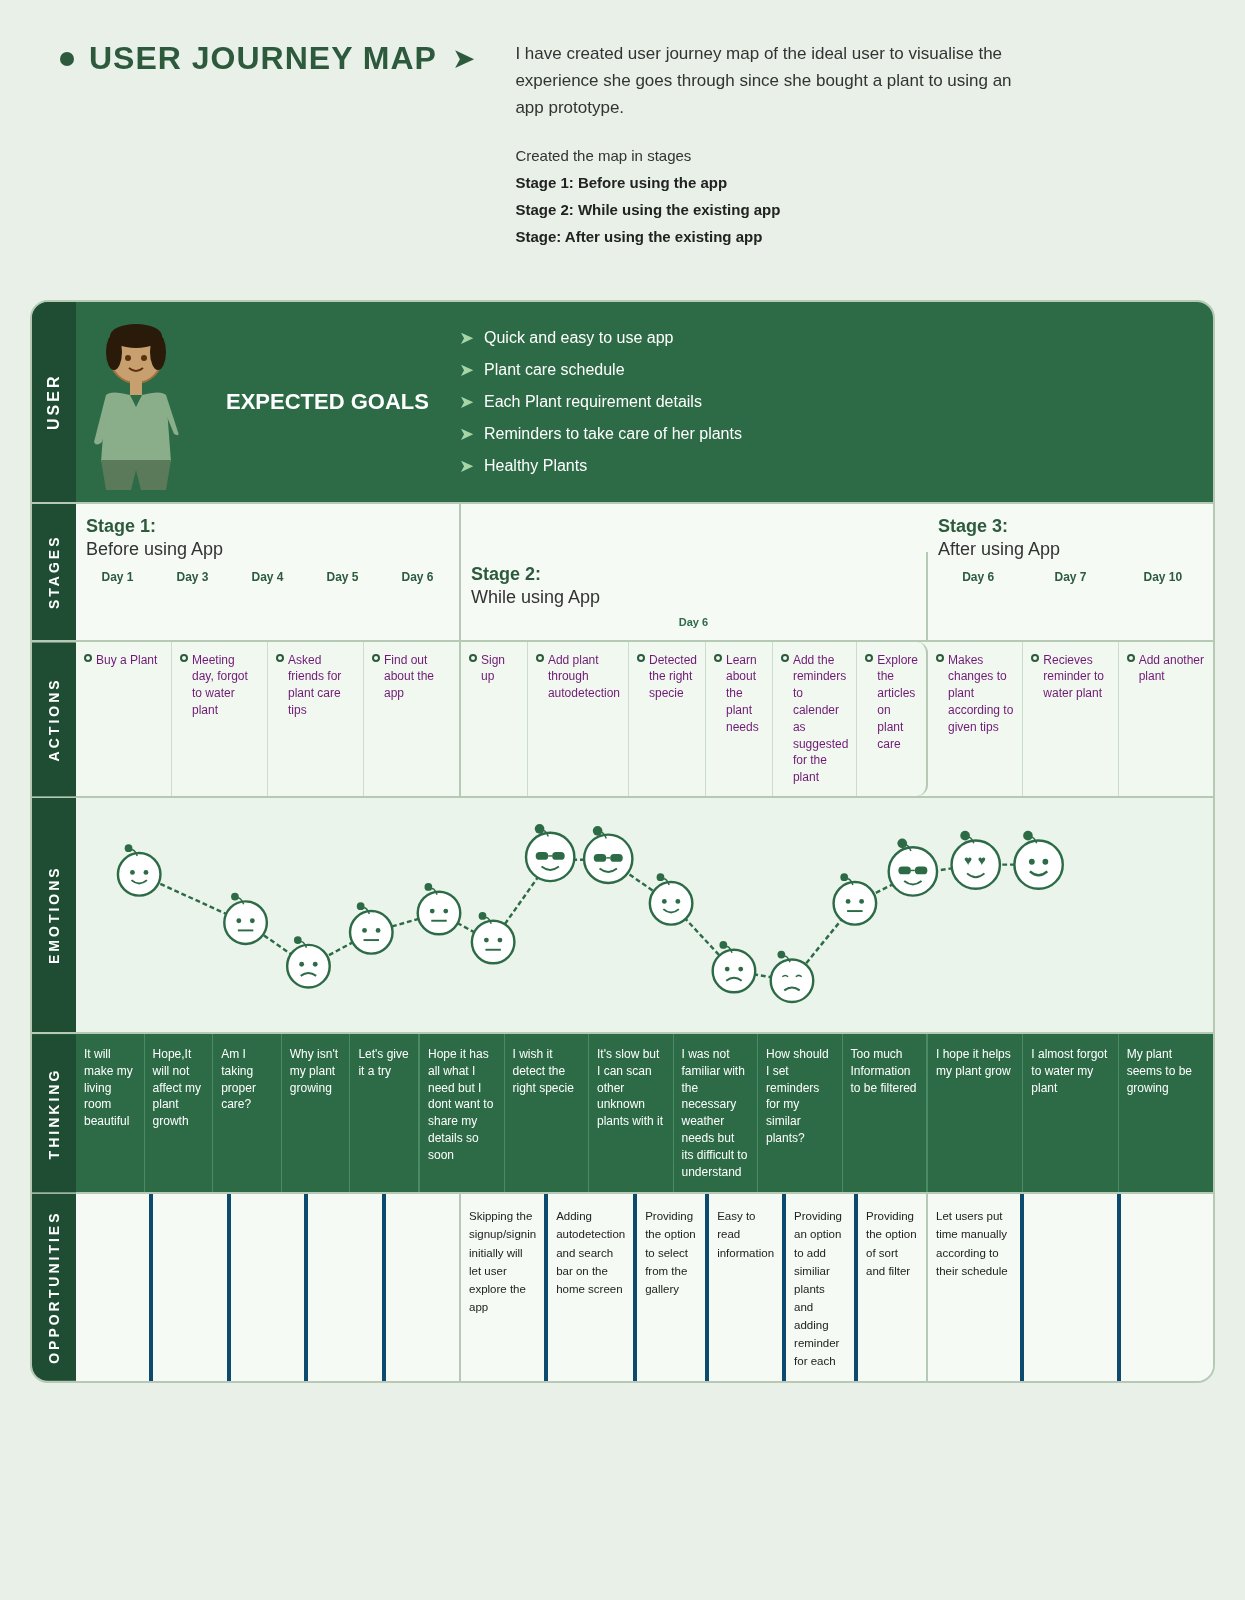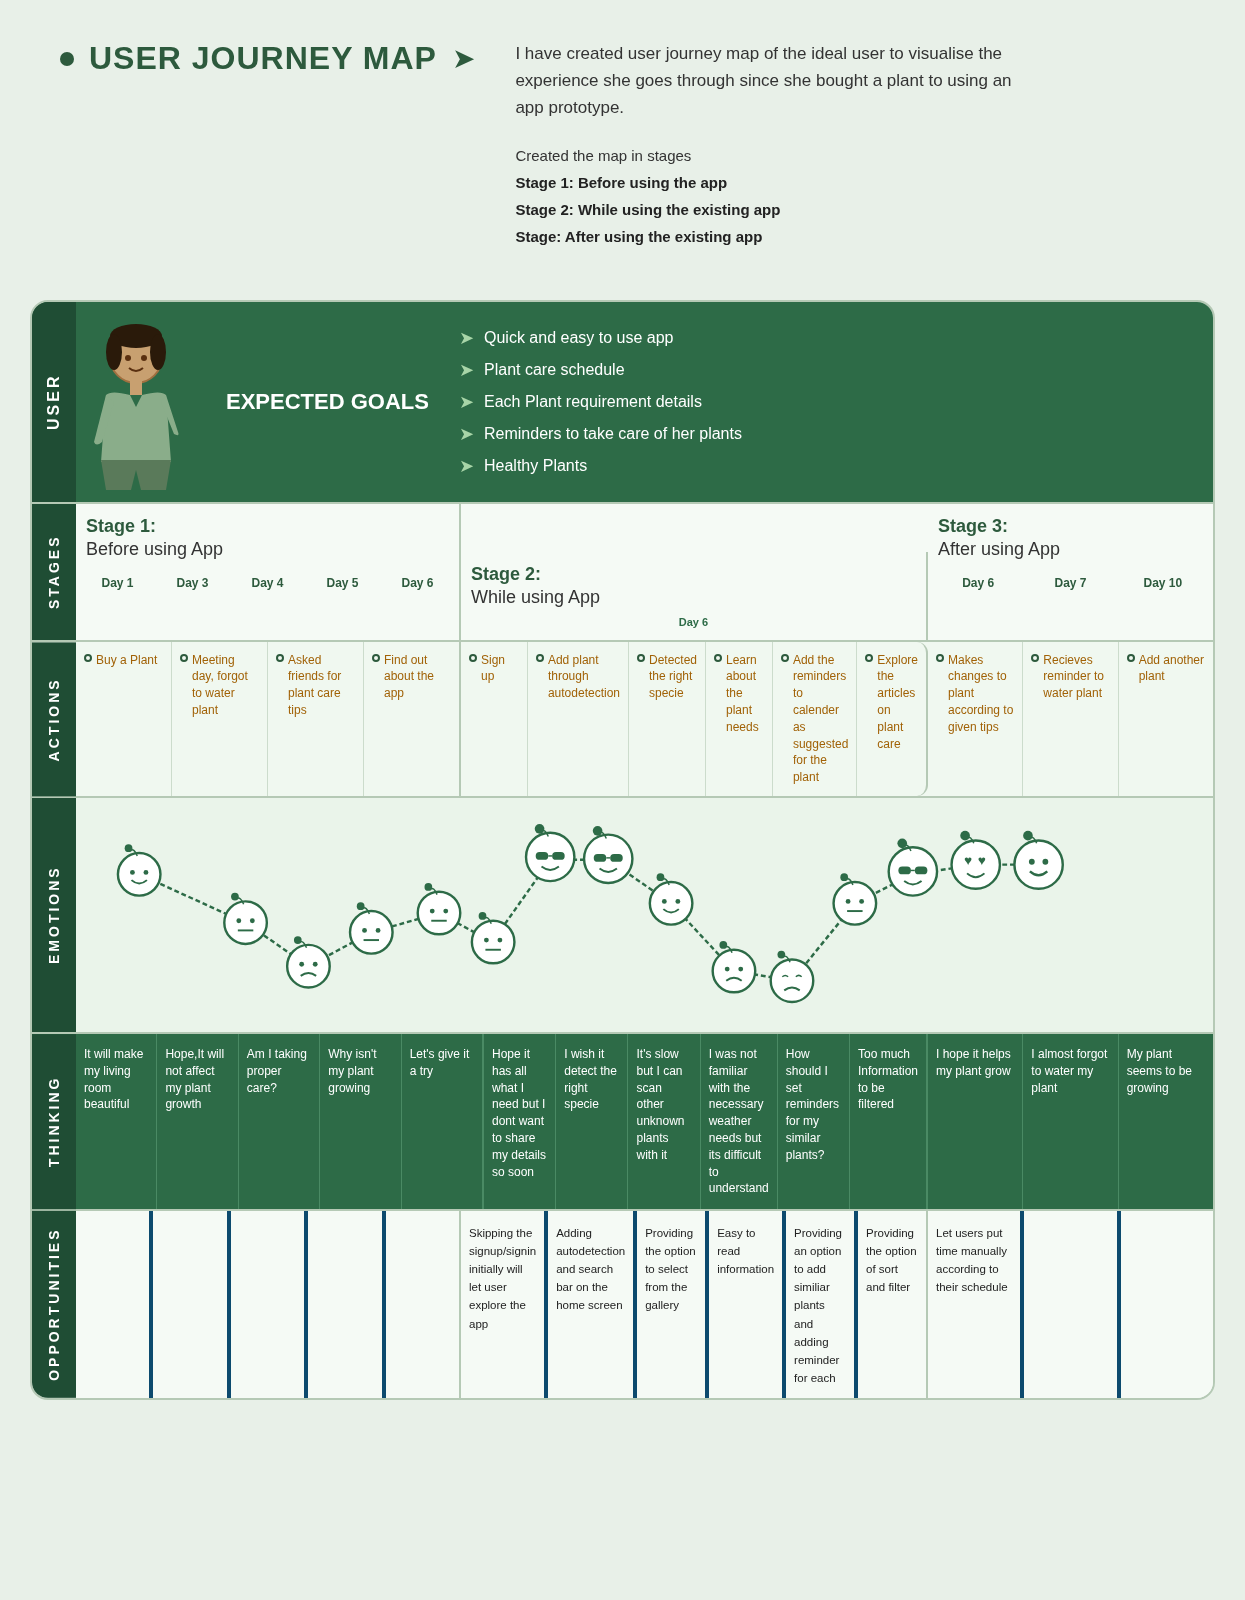--- a/index.html
+++ b/index.html
@@ -168,21 +168,21 @@
       margin-bottom: 2px;
     }
     .stage-subtitle {
       font-size: 18px;
       font-weight: 400;
       color: #333;
     }
     .day-headers {
       display: flex;
       gap: 12px;
-      margin-top: 16px;
+      margin-top: 10px;
     }
     .day-header {
       font-size: 12px;
       font-weight: 700;
       color: #2d5a3d;
       flex: 1;
       text-align: center;
     }
 
     
@@ -222,21 +222,21 @@
       gap: 6px;
     }
     .action-cell:last-child {
       border-right: none;
     }
     .action-item {
       display: flex;
       align-items: flex-start;
       gap: 4px;
       font-size: 12px;
-      color: #a16207;
+      color: #701a75;
       line-height: 1.4;
     }
     .action-dot {
       width: 8px;
       height: 8px;
       border: 2px solid #2d5a3d;
       border-radius: 50%;
       flex-shrink: 0;
       margin-top: 2px;
     }
@@ -263,21 +263,21 @@
       align-items: stretch;
       border-top: 2px solid #b5c9b5;
     }
     .thinking-content {
       flex: 1;
       display: flex;
     }
     .thinking-stage1 {
       display: flex;
       border-right: 2px solid #4a8a64;
-      width: 408px;
+      width: 344px;
       flex-shrink: 0;
     }
     .thinking-stage2 {
       display: flex;
       flex: 1;
       border-right: 2px solid #4a8a64;
     }
     .thinking-stage3 {
       display: flex;
       width: 285px;

